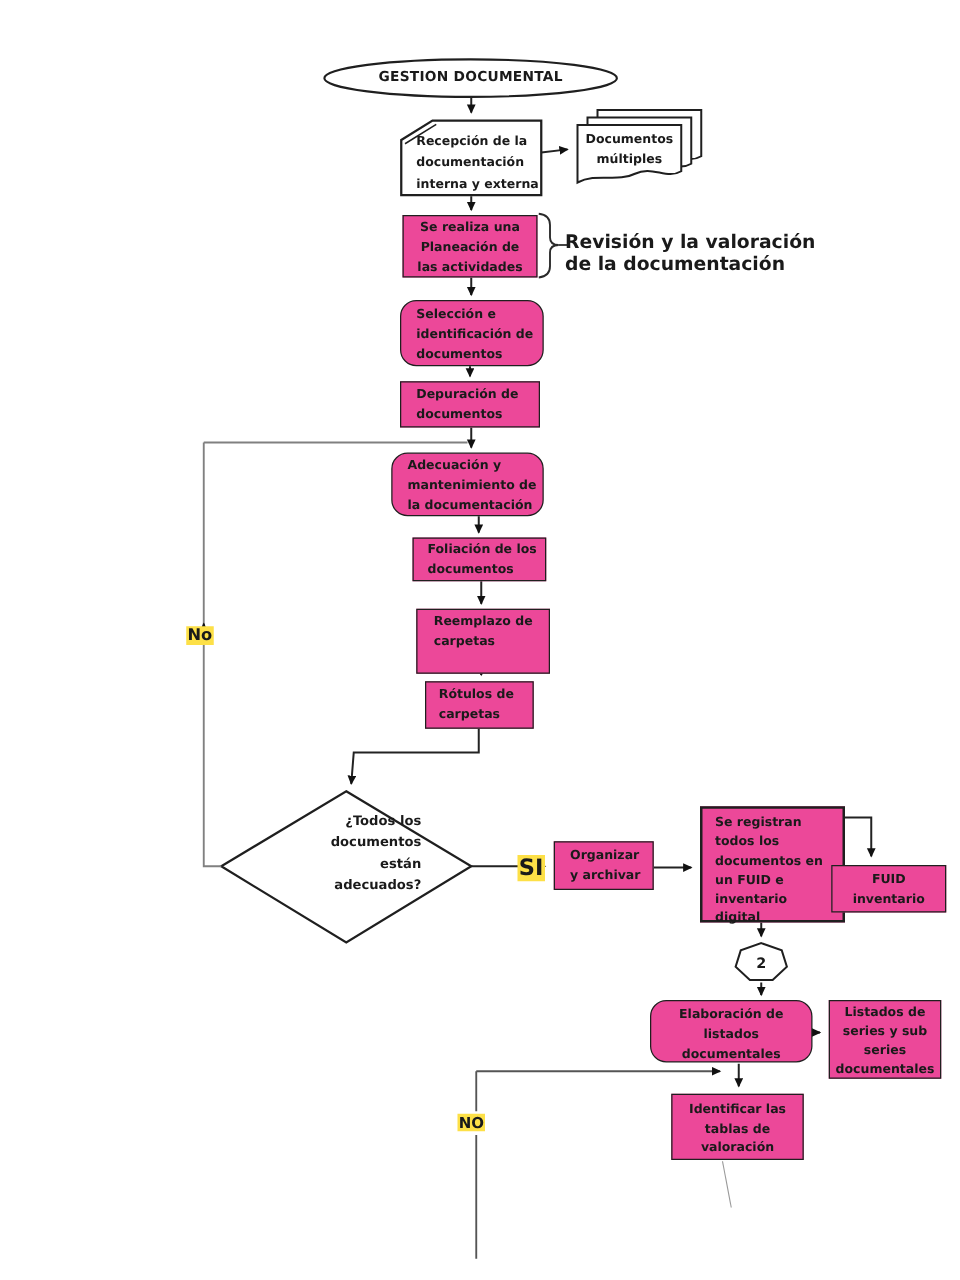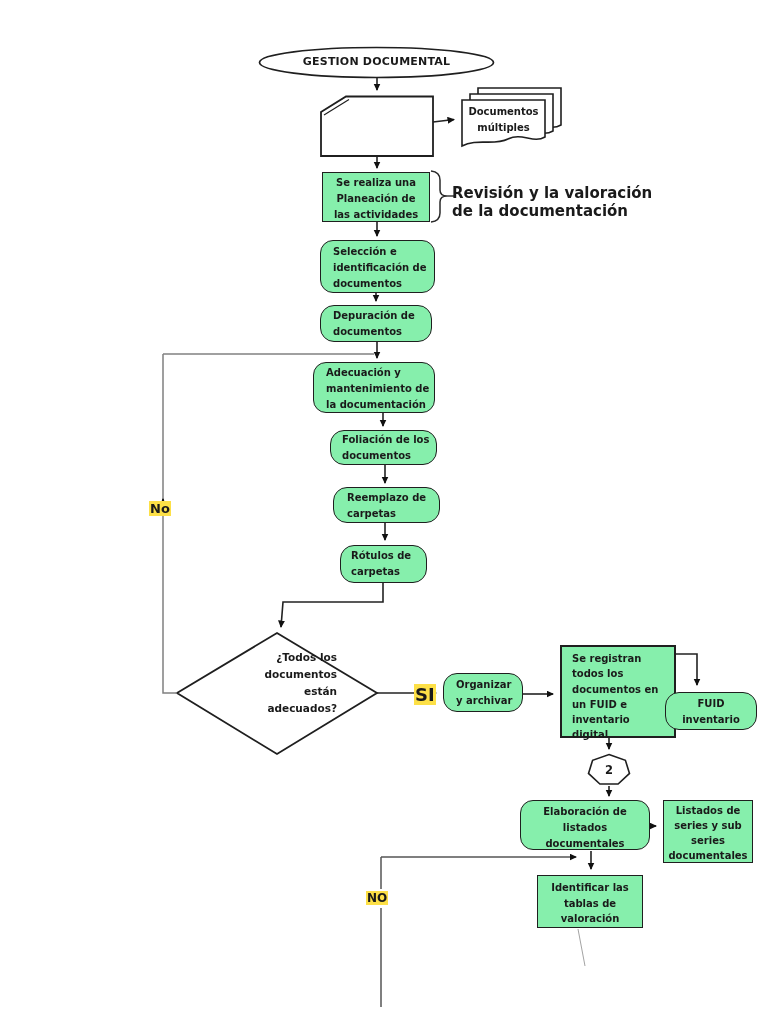--- a/index.html
+++ b/index.html
@@ -1,20 +1,20 @@
 <!DOCTYPE html>
 <html><head>
 <meta charset="utf-8">
 <style>
   html,body{margin:0;padding:0;background:#e9e9e9;}
   .canvas{position:relative;width:768px;height:1024px;background:#ffffff;overflow:hidden;
           font-family:"DejaVu Sans",sans-serif;}
   svg.layer{position:absolute;left:0;top:0;width:768px;height:1024px;}
-  .node{position:absolute;background:#86efac;border:1.7px solid #1f1f1f;box-sizing:border-box;}
-  .rounded{border-radius:14px;}
+  .node{position:absolute;background:#ec4899;border:1.7px solid #1f1f1f;box-sizing:border-box;}
+  .rounded{border-radius:0;}
   .txt{position:absolute;font-weight:700;font-size:10px;line-height:16px;color:#1a1a1a;
        white-space:pre;}
   .center{left:0;right:0;text-align:center;}
   .free{position:absolute;font-weight:700;color:#1a1a1a;white-space:pre;}
   .onwire{background:#fde047;padding:0 1px;}
 </style>
 </head>
 <body>
 
 <div class="canvas">
@@ -95,21 +95,21 @@
   </div>
   <div class="node rounded" style="left:313px;top:362px;width:122px;height:51px;border-radius:13px;">
     <div class="txt" style="left:12px;top:2px;">Adecuación y
 mantenimiento de
 la documentación</div>
   </div>
   <div class="node rounded" style="left:330px;top:430px;width:107px;height:35px;">
     <div class="txt" style="left:11px;top:1px;">Foliación de los
 documentos</div>
   </div>
-  <div class="node rounded" style="left:333px;top:487px;width:107px;height:36px;">
+  <div class="node rounded" style="left:333px;top:487px;width:107px;height:52px;">
     <div class="txt" style="left:13px;top:2px;">Reemplazo de
 carpetas</div>
   </div>
   <div class="node rounded" style="left:340px;top:545px;width:87px;height:38px;">
     <div class="txt" style="left:10px;top:2px;">Rótulos de
 carpetas</div>
   </div>
   <div class="node rounded" style="left:443px;top:673px;width:80px;height:39px;">
     <div class="txt" style="left:12px;top:3px;">Organizar
 y archivar</div>
@@ -138,20 +138,23 @@
 documentales</div>
   </div>
   <div class="node" style="left:537px;top:875px;width:106px;height:53px;">
     <div class="txt center" style="top:4px;line-height:15.5px;">Identificar las
 tablas de
 valoración</div>
   </div>
 
   <div class="free" style="left:270px;top:55px;width:213px;text-align:center;font-size:11px;letter-spacing:0.2px;">GESTION DOCUMENTAL</div>
 
+  <div class="free txt" style="left:333px;top:105px;line-height:17px;">Recepción de la
+documentación
+interna y externa</div>
 
   <div class="free txt" style="left:462px;top:104px;width:83px;text-align:center;">Documentos
 múltiples</div>
 
   <div class="free" style="left:452px;top:184px;font-size:15px;line-height:18px;white-space:pre;">Revisión y la valoración
 de la documentación</div>
 
   <div class="free txt" style="left:217px;top:649px;width:120px;text-align:right;line-height:17px;font-size:10.5px;">¿Todos los
 documentos
 están

